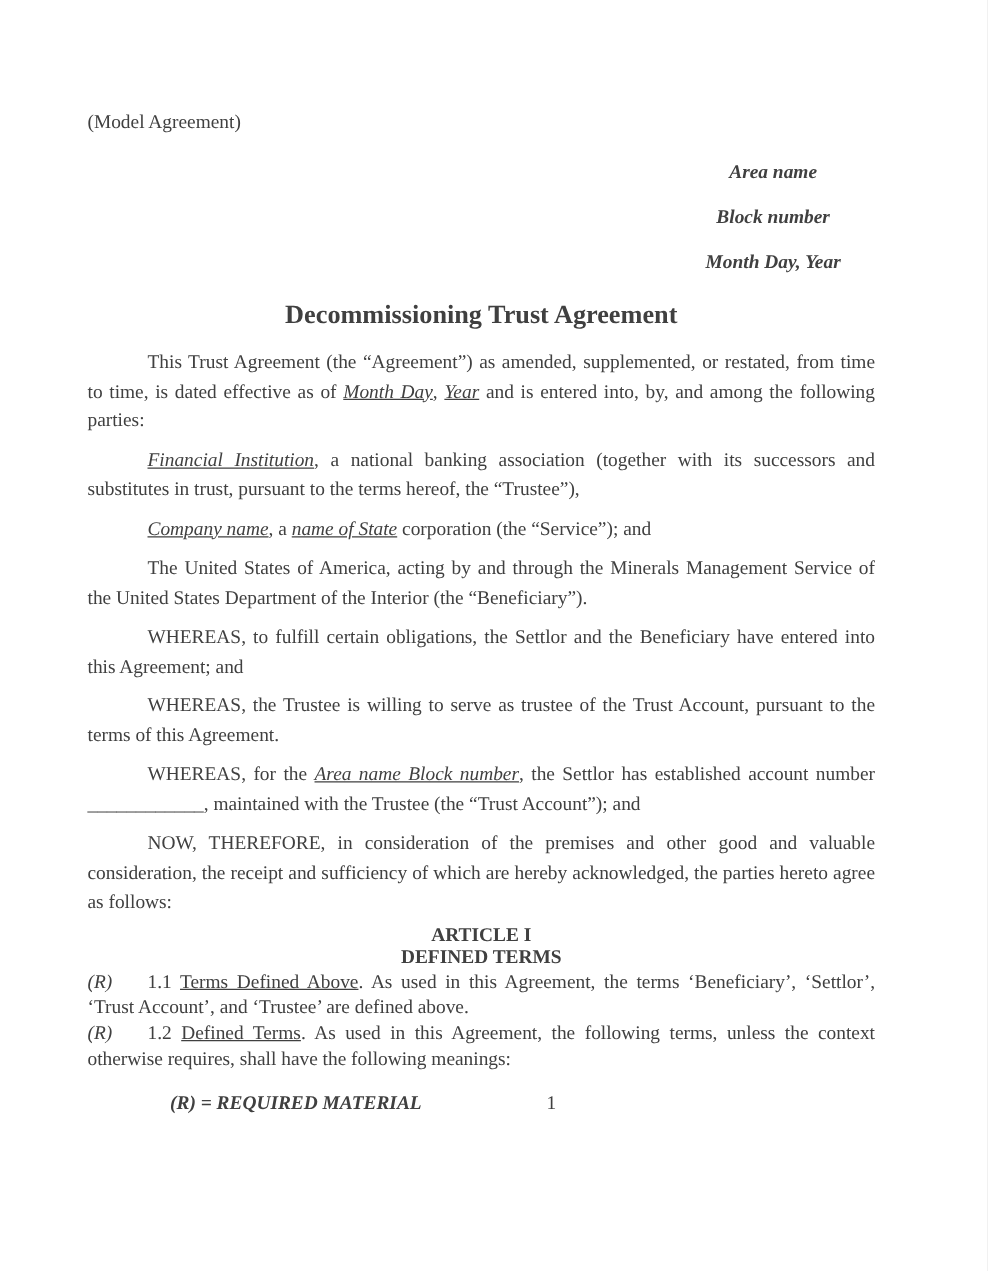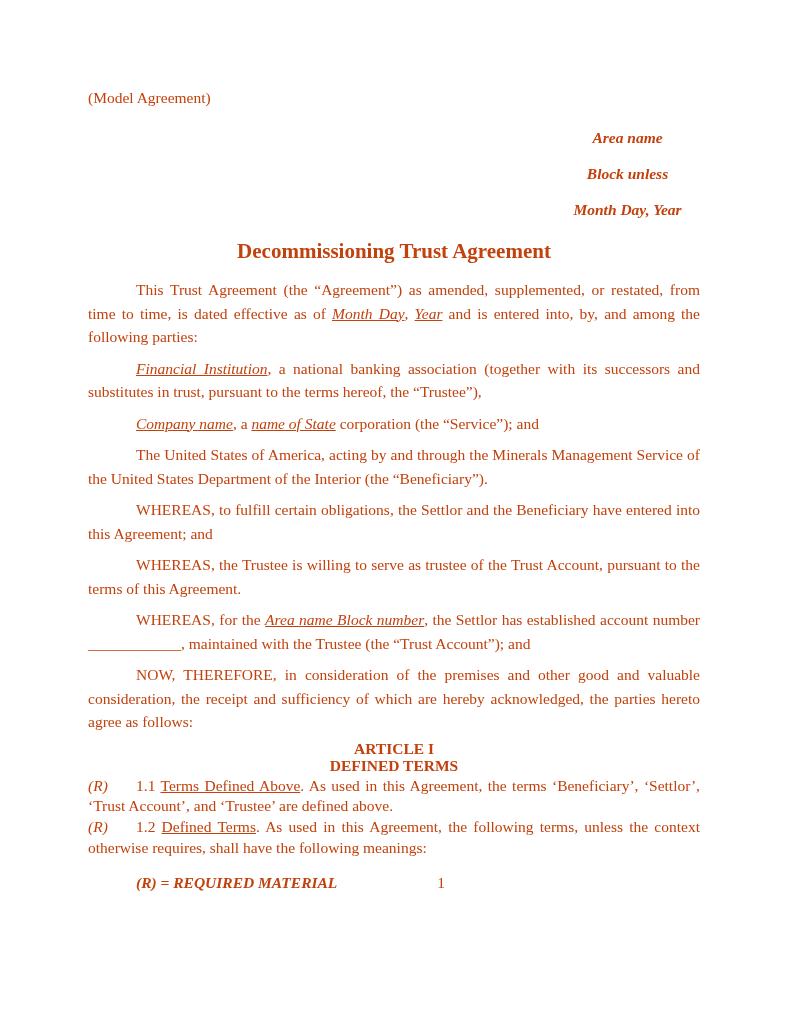--- a/index.html
+++ b/index.html
@@ -4,23 +4,23 @@
 <style>
   html, body { margin: 0; padding: 0; background: #e8e8e8; }
   .page {
     position: relative;
     width: 790px;
     height: 1022px;
     margin: 0 auto;
     background: #ffffff;
     font-family: "Liberation Serif", "DejaVu Serif", serif;
     font-size: 15.5px;
-    color: #c2410c;
+    color: #404040;
     box-sizing: border-box;
-    padding: 88px 90px 0 88px;
+    padding: 88px 90px 0 70px;
     overflow: hidden;
   }
   .model-line { margin: 0; line-height: 20px; }
   .headblock { margin: 12px 0 0 467px; }
   .hb-line { margin: 0; line-height: 36px; font-weight: bold; white-space: nowrap; }
   .hb-line.bi { font-style: italic; text-align: center; }
   .doc-title {
     margin: 12px 0 0 0;
     font-size: 21px;
     font-weight: bold;
@@ -75,21 +75,21 @@
 </style>
 </head>
 <body>
 
 <div class="page">
 
   <p class="model-line">(Model Agreement)</p>
 
   <div class="headblock">
     <p class="hb-line bi">Area name</p>
-    <p class="hb-line bi">Block unless</p>
+    <p class="hb-line bi">Block number</p>
     <p class="hb-line bi">Month Day, Year</p>
   </div>
 
   <h1 class="doc-title">Decommissioning Trust Agreement</h1>
 
   <p class="body-para first"><span>This Trust Agreement (the “Agreement”) as amended, supplemented, or restated, from time to time, is dated effective as of </span><span class="iu">Month Day</span><span>, </span><span class="iu">Year</span><span> and is entered into, by, and among the following parties:</span></p>
 
   <p class="body-para"><span class="iu">Financial Institution</span><span>, a national banking association (together with its successors and substitutes in trust, pursuant to the terms hereof, the “Trustee”),</span></p>
 
   <p class="body-para"><span class="iu">Company name</span><span>, a </span><span class="iu">name of State</span><span> corporation (the “Service”); and</span></p>

